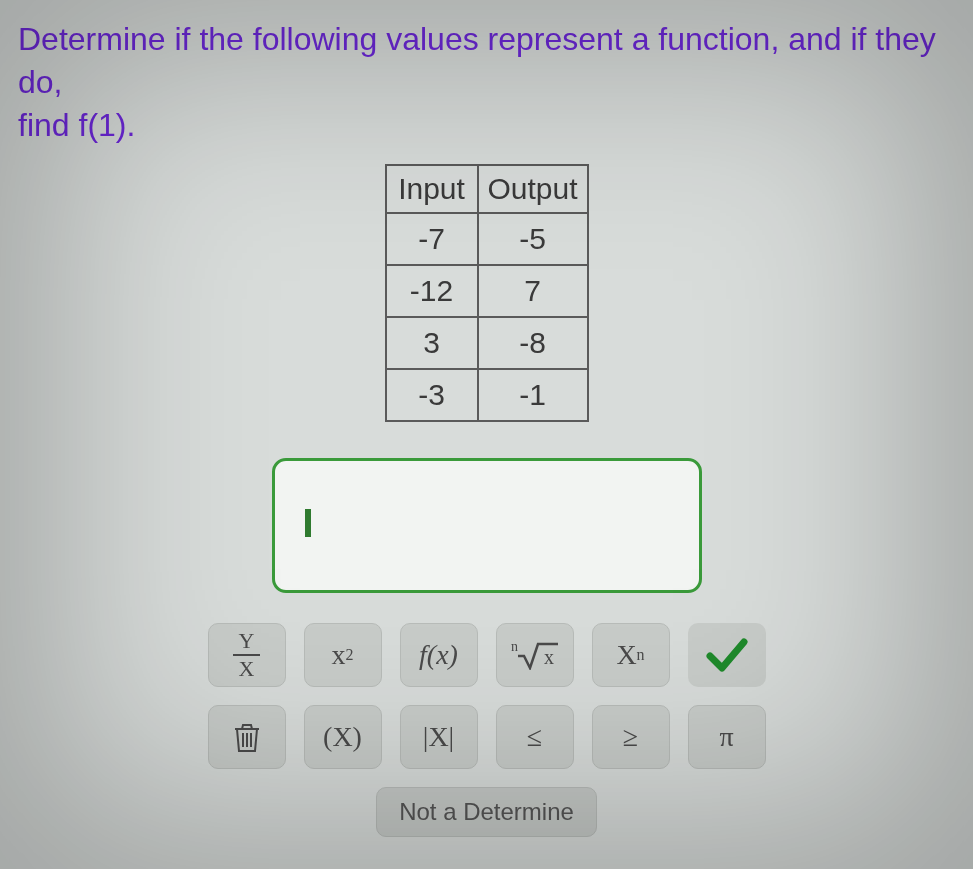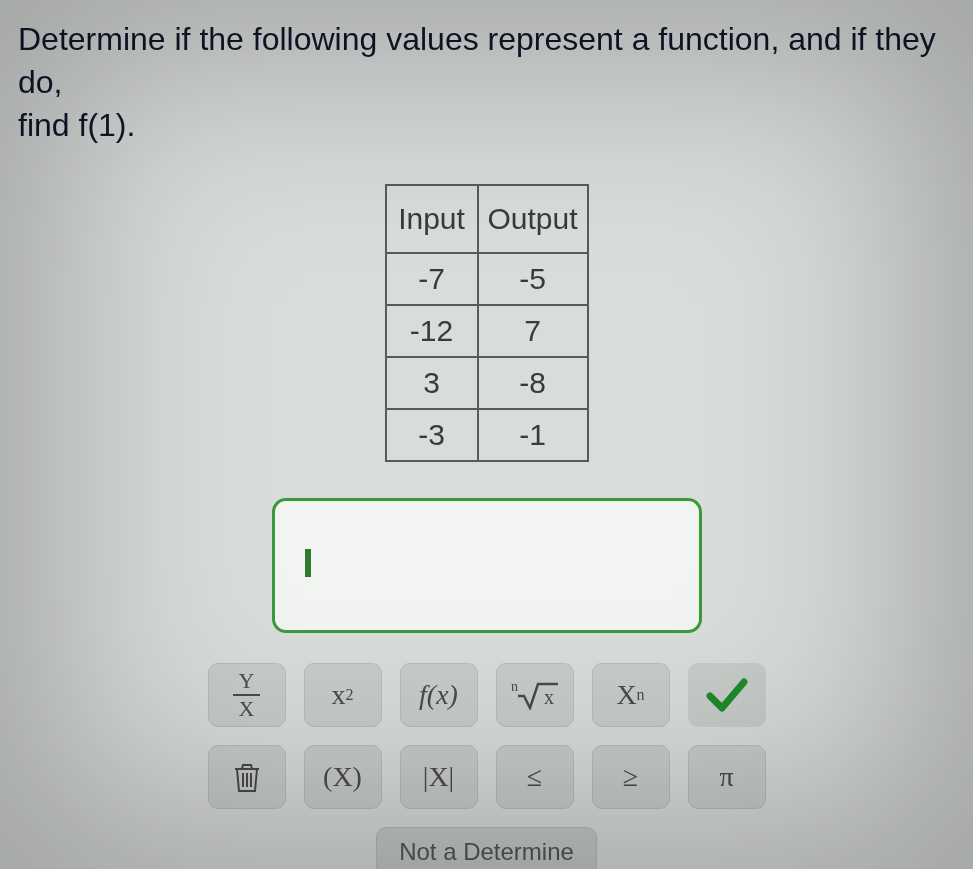--- a/index.html
+++ b/index.html
@@ -9,42 +9,42 @@
       background: #d8dcda;
       font-family: Arial, Helvetica, sans-serif;
       padding: 18px;
       color: #2a2a2a;
       position: relative;
       overflow: hidden;
     }
     .question {
       font-size: 32px;
       line-height: 1.35;
-      margin-bottom: 36px;
-      color: #0f172a;
+      margin-bottom: 16px;
+      color: #6d28d9;
     }
     .table-wrap {
       display: flex;
       justify-content: center;
       margin-bottom: 36px;
     }
     table {
       border-collapse: collapse;
       background: #d8dcda;
     }
     th, td {
       border: 2px solid #5a5a5a;
       text-align: center;
       font-size: 30px;
       color: #3a3a3a;
       padding: 8px 0;
     }
     th {
       font-weight: normal;
-      padding: 16px 8px;
+      padding: 6px 8px;
     }
     th.col-in { width: 92px; }
     th.col-out { width: 110px; }
     td.col-in { width: 92px; }
     td.col-out { width: 110px; }
     .answer-box-wrap {
       display: flex;
       justify-content: center;
       margin-bottom: 30px;
     }

